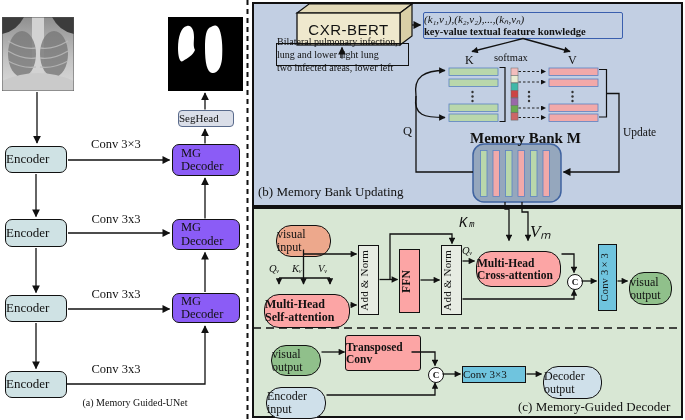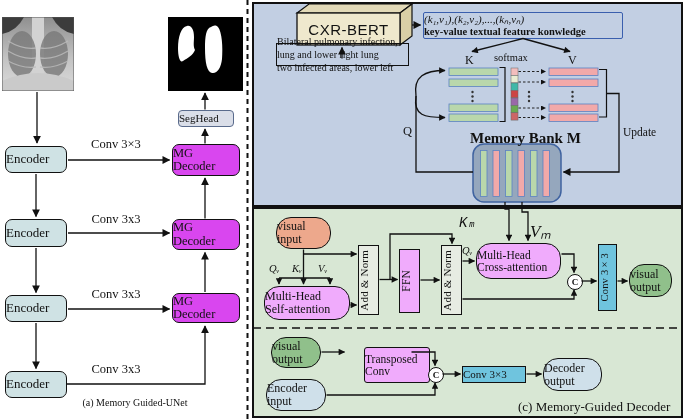--- a/index.html
+++ b/index.html
@@ -4,24 +4,24 @@
 <style>
   html,body{margin:0;padding:0;background:#fff;}
   #stage{position:relative;width:685px;height:420px;background:#fff;overflow:hidden;
          font-family:"Liberation Serif",serif;color:#111;}
   .panel{position:absolute;box-sizing:border-box;border:2px solid #111;z-index:1;}
   #panel-b{left:252px;top:2px;width:431px;height:205px;background:#c2cfe3;}
   #panel-c{left:252px;top:207px;width:431px;height:211px;background:#d8e7d4;}
   .box{position:absolute;box-sizing:border-box;border:1.4px solid #111;display:flex;
        flex-direction:column;align-items:flex-start;justify-content:center;text-align:center;
        line-height:1.08;z-index:3;}
-  .r7{border-radius:7px;} .r4{border-radius:4px;} .r9{border-radius:15px;}
+  .r7{border-radius:7px;} .r4{border-radius:4px;} .r9{border-radius:15px;margin-top:8px;}
   .enc{left:5px;width:62px;height:27px;background:#cfe2e4;font-size:13px;}
-  .dec{left:172px;width:68px;height:32px;background:#d946ef;font-size:12.5px;}
-  .cream{background:#f0abfc;}
+  .dec{left:172px;width:68px;height:32px;background:#8b5cf6;font-size:12.5px;padding-left:8px;}
+  .cream{background:#fca5a5;font-weight:bold;}
   .vtext{writing-mode:vertical-rl;transform:rotate(180deg);letter-spacing:.2px;}
   .lbl{position:absolute;z-index:3;white-space:nowrap;}
   .math{font-style:italic;}
   .ccircle{position:absolute;width:14px;height:14px;border:1.3px solid #111;border-radius:50%;
            background:#fff;display:flex;align-items:center;justify-content:center;
            font-size:9px;font-weight:bold;z-index:3;}
   svg.layer{position:absolute;left:0;top:0;z-index:4;pointer-events:none;}
   svg#bg-art{z-index:2;}
   .imgbox{position:absolute;z-index:3;line-height:0;}
 </style>
@@ -156,20 +156,21 @@
     <span>lung and lower right lung</span>
     <span>two infected areas, lower left</span>
   </div>
 
   <div class="lbl" style="left:465px;top:53px;font-size:12px;">K</div>
   <div class="lbl" style="left:494px;top:52px;font-size:10.5px;">softmax</div>
   <div class="lbl" style="left:568px;top:53px;font-size:12px;">V</div>
   <div class="lbl" style="left:403px;top:124px;font-size:12.5px;">Q</div>
   <div class="lbl" style="left:623px;top:126px;font-size:11.5px;">Update</div>
   <div class="lbl" style="left:470px;top:130px;width:94px;text-align:center;font-weight:bold;font-size:15px;">Memory Bank M</div>
+  <div class="lbl" style="left:258px;top:184px;font-size:13px;">(b) Memory Bank Updating</div>
 
   <div class="box r9" style="left:276px;top:217px;width:55px;height:32px;background:#eda88c;font-size:12px;">
     <span>visual</span>
     <span>input</span>
     </div>
 
   <div class="lbl math" style="left:269px;top:263px;font-size:10.5px;">Qᵥ</div>
   <div class="lbl math" style="left:292px;top:263px;font-size:10.5px;">Kᵥ</div>
   <div class="lbl math" style="left:318px;top:263px;font-size:10.5px;">Vᵥ</div>
 
@@ -210,21 +211,21 @@
   <div class="box r9" style="left:629px;top:264px;width:43px;height:33px;background:#90c08b;font-size:12px;">
     <span>visual</span>
     <span>output</span>
     </div>
 
   <div class="box r9" style="left:271px;top:337px;width:50px;height:31px;background:#90c08b;font-size:12px;">
     <span>visual</span>
     <span>output</span>
     </div>
 
-  <div class="box cream" style="left:364px;top:335px;width:66px;height:36px;border-radius:3px;font-size:11.5px;margin-top:12px;">
+  <div class="box cream" style="left:345px;top:335px;width:76px;height:36px;border-radius:3px;font-size:11.5px;">
     <span>Transposed</span>
     <span>Conv</span>
     </div>
 
   <div class="box r9" style="left:266px;top:379px;width:60px;height:32px;background:#cfe0ea;font-size:12px;">
     <span>Encoder</span>
     <span>input</span>
     </div>
 
   <div class="ccircle" style="left:428px;top:367px;">

